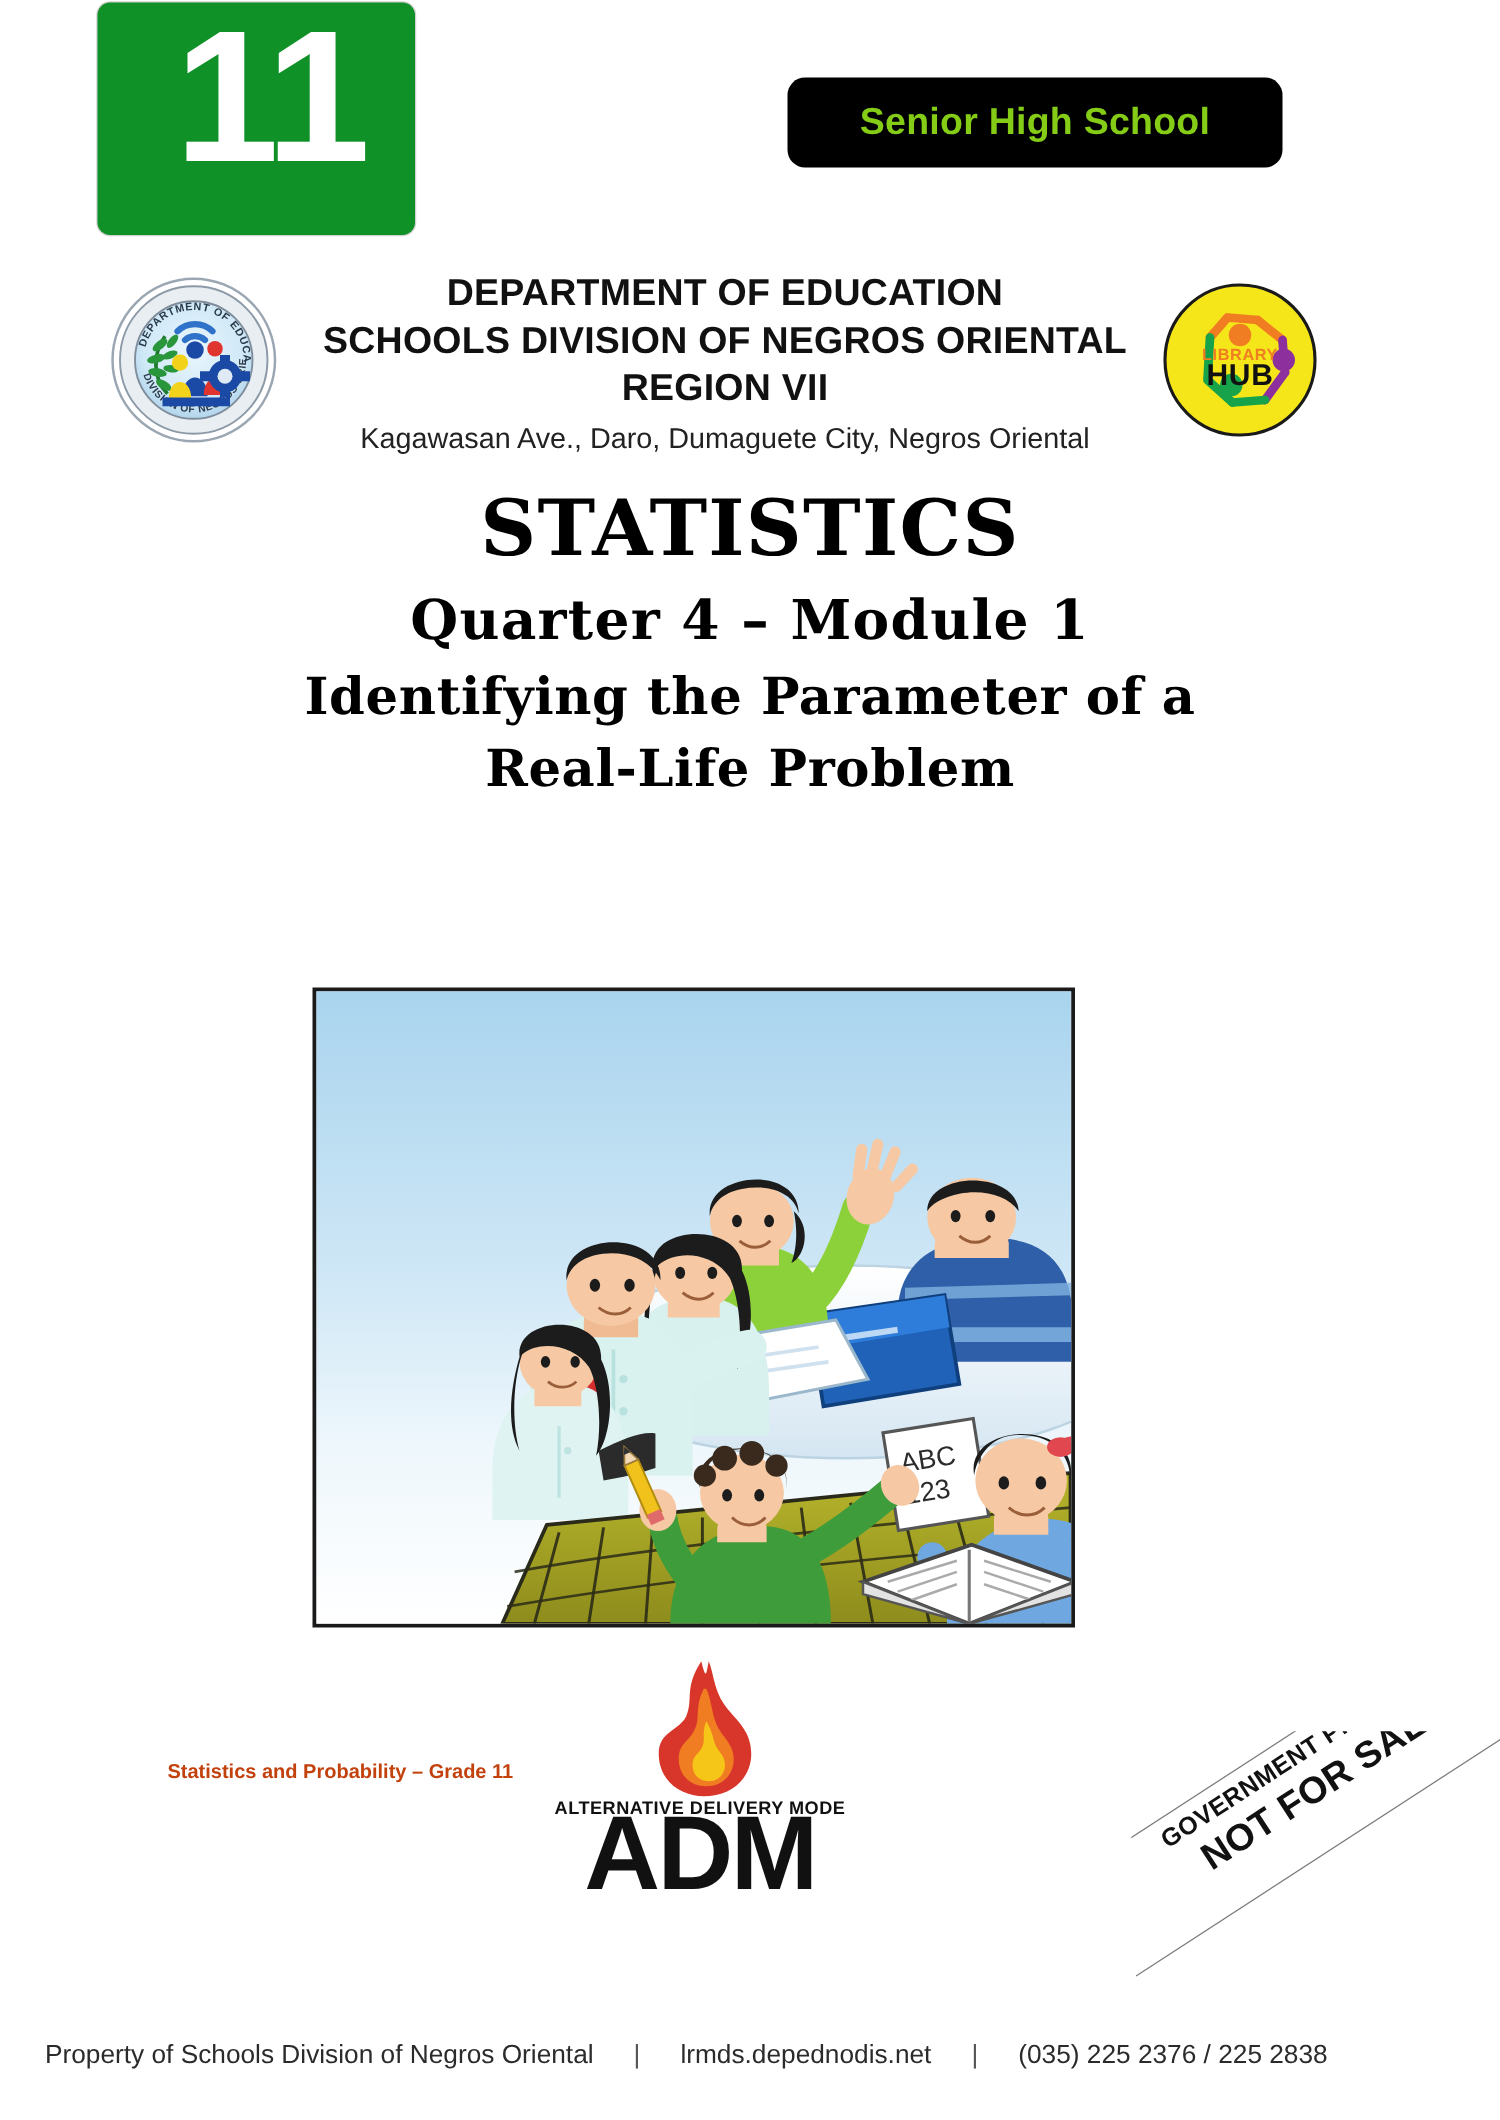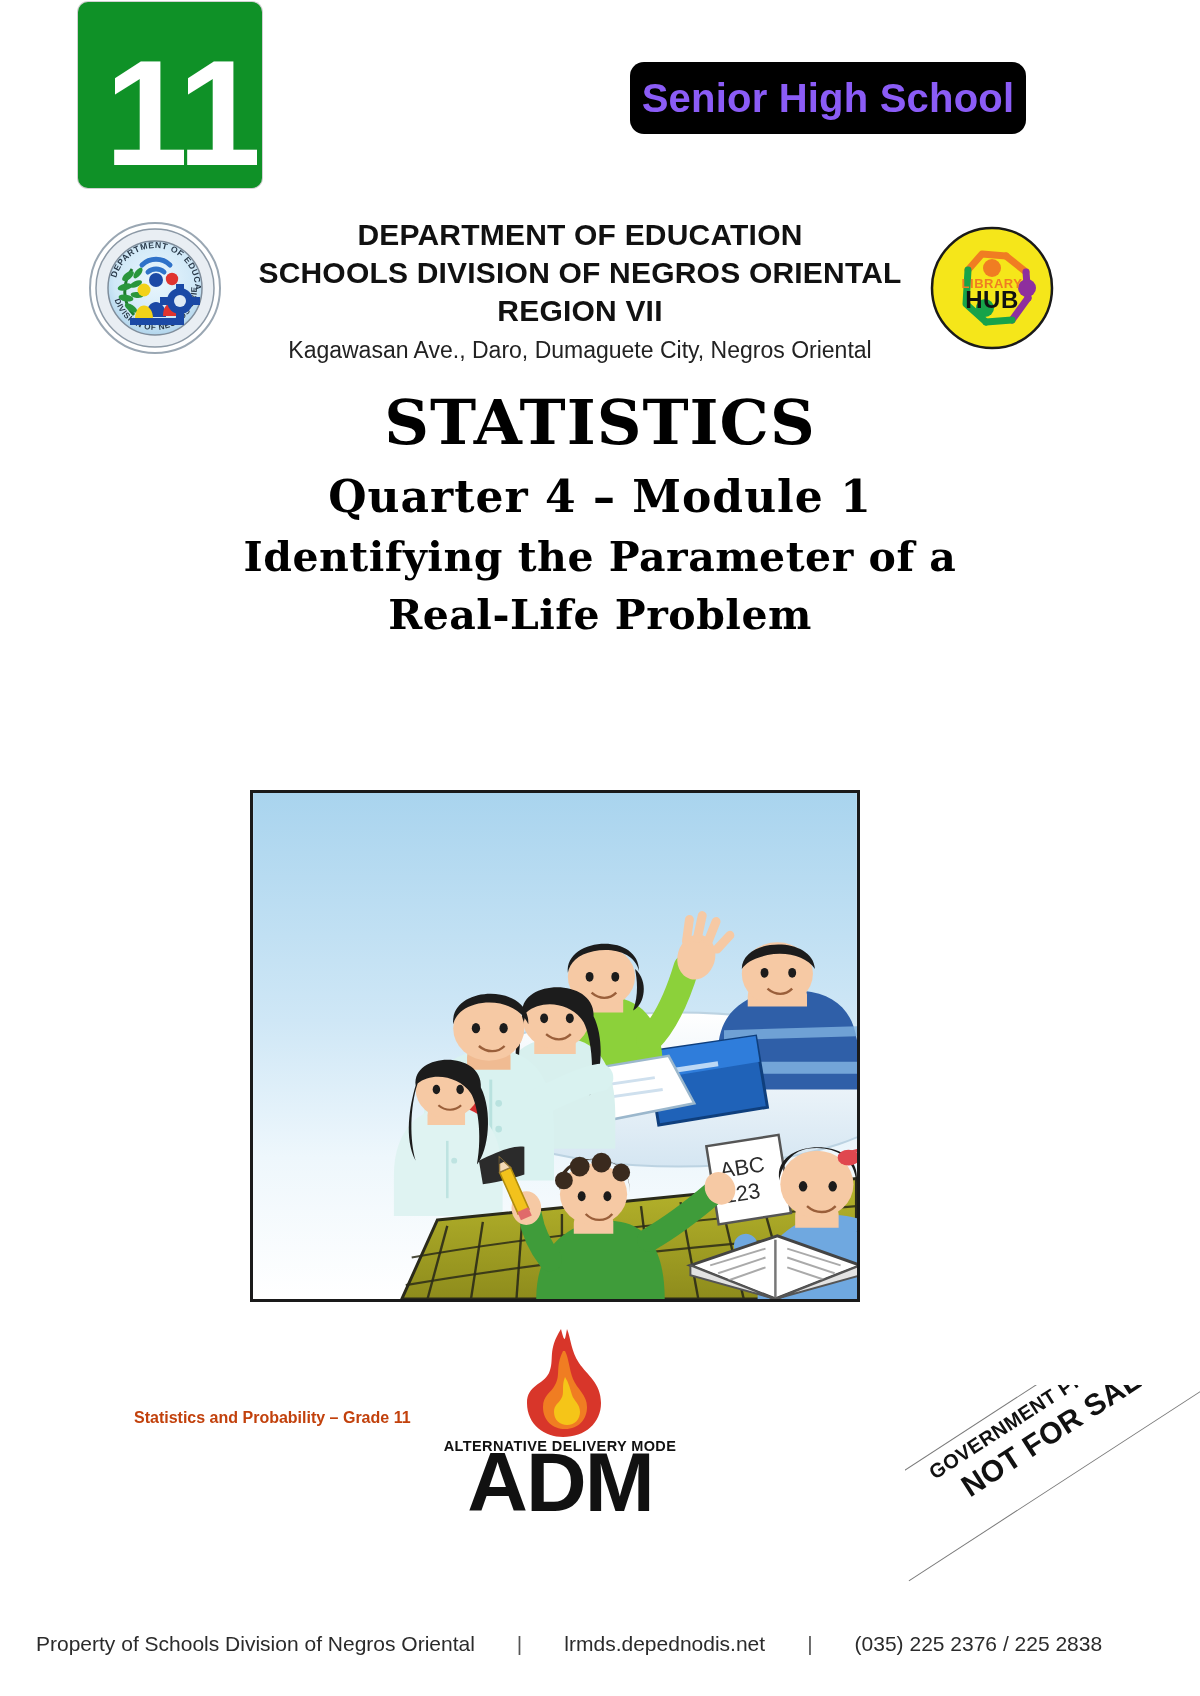--- a/index.html
+++ b/index.html
@@ -12,24 +12,24 @@
   #page {
     position: relative;
     width: 1200px; height: 1696px;
     background: #ffffff;
     overflow: hidden;
   }
 
   
   .grade-badge {
     position: absolute; left: 78px; top: 2px;
-    width: 184px; height: 186px;
+    width: 254px; height: 186px;
     background: #0f9127;
     border-radius: 10px;
-    display: flex; align-items: flex-end; justify-content: center;
+    display: flex; align-items: flex-start; justify-content: center;
     box-shadow: 0 0 0 1px rgba(0,0,0,0.18);
     padding-left: 24px;
   }
   .grade-badge span {
     color: #ffffff;
     font-family: "Liberation Sans", sans-serif;
     font-weight: bold;
     font-size: 150px;
     line-height: 150px;
     letter-spacing: -2px;
@@ -37,23 +37,23 @@
 
   
   .shs-pill {
     position: absolute; left: 630px; top: 62px;
     width: 396px; height: 72px;
     background: #000000;
     border-radius: 14px;
     display: flex; align-items: center; justify-content: center;
   }
   .shs-pill span {
-    color: #8b5cf6;
-    font-weight: bold;
-    font-size: 40px;
+    color: #84cc16;
+    font-weight: bold;
+    font-size: 30px;
     letter-spacing: 0.2px;
   }
 
   
   .header-row {
     position: absolute; left: 0; top: 216px;
     width: 1200px; height: 150px;
   }
   .deped-seal {
     position: absolute; left: 88px; top: 5px;
@@ -174,21 +174,21 @@
   }
 
   
   .page-footer {
     position: absolute; left: 0; top: 1632px;
     width: 1200px;
     display: flex;
     align-items: center;
     justify-content: flex-start;
     padding-left: 36px;
-    gap: 12px;
+    gap: 2px;
     font-size: 21px;
     color: #2b2b2b;
   }
   .page-footer .sep { padding: 0 30px; color: #555; }
 </style>
 </head>
 <body>
 
 <div id="page">
 

